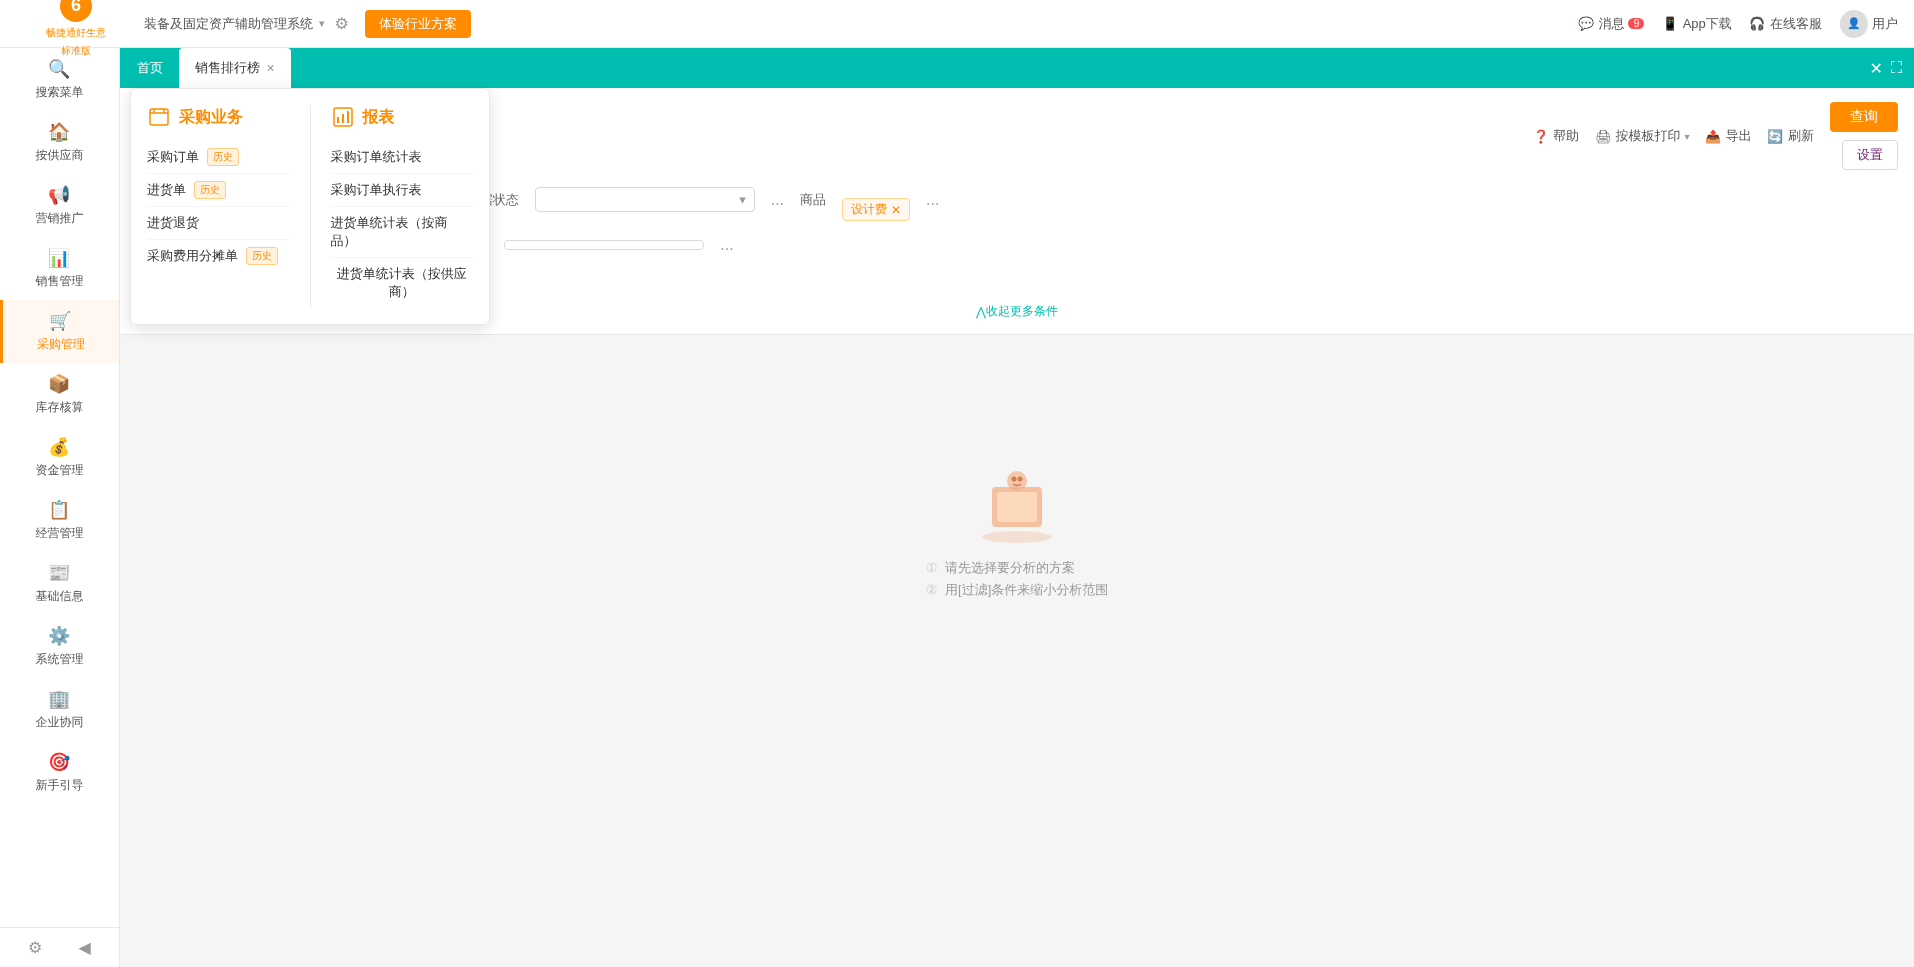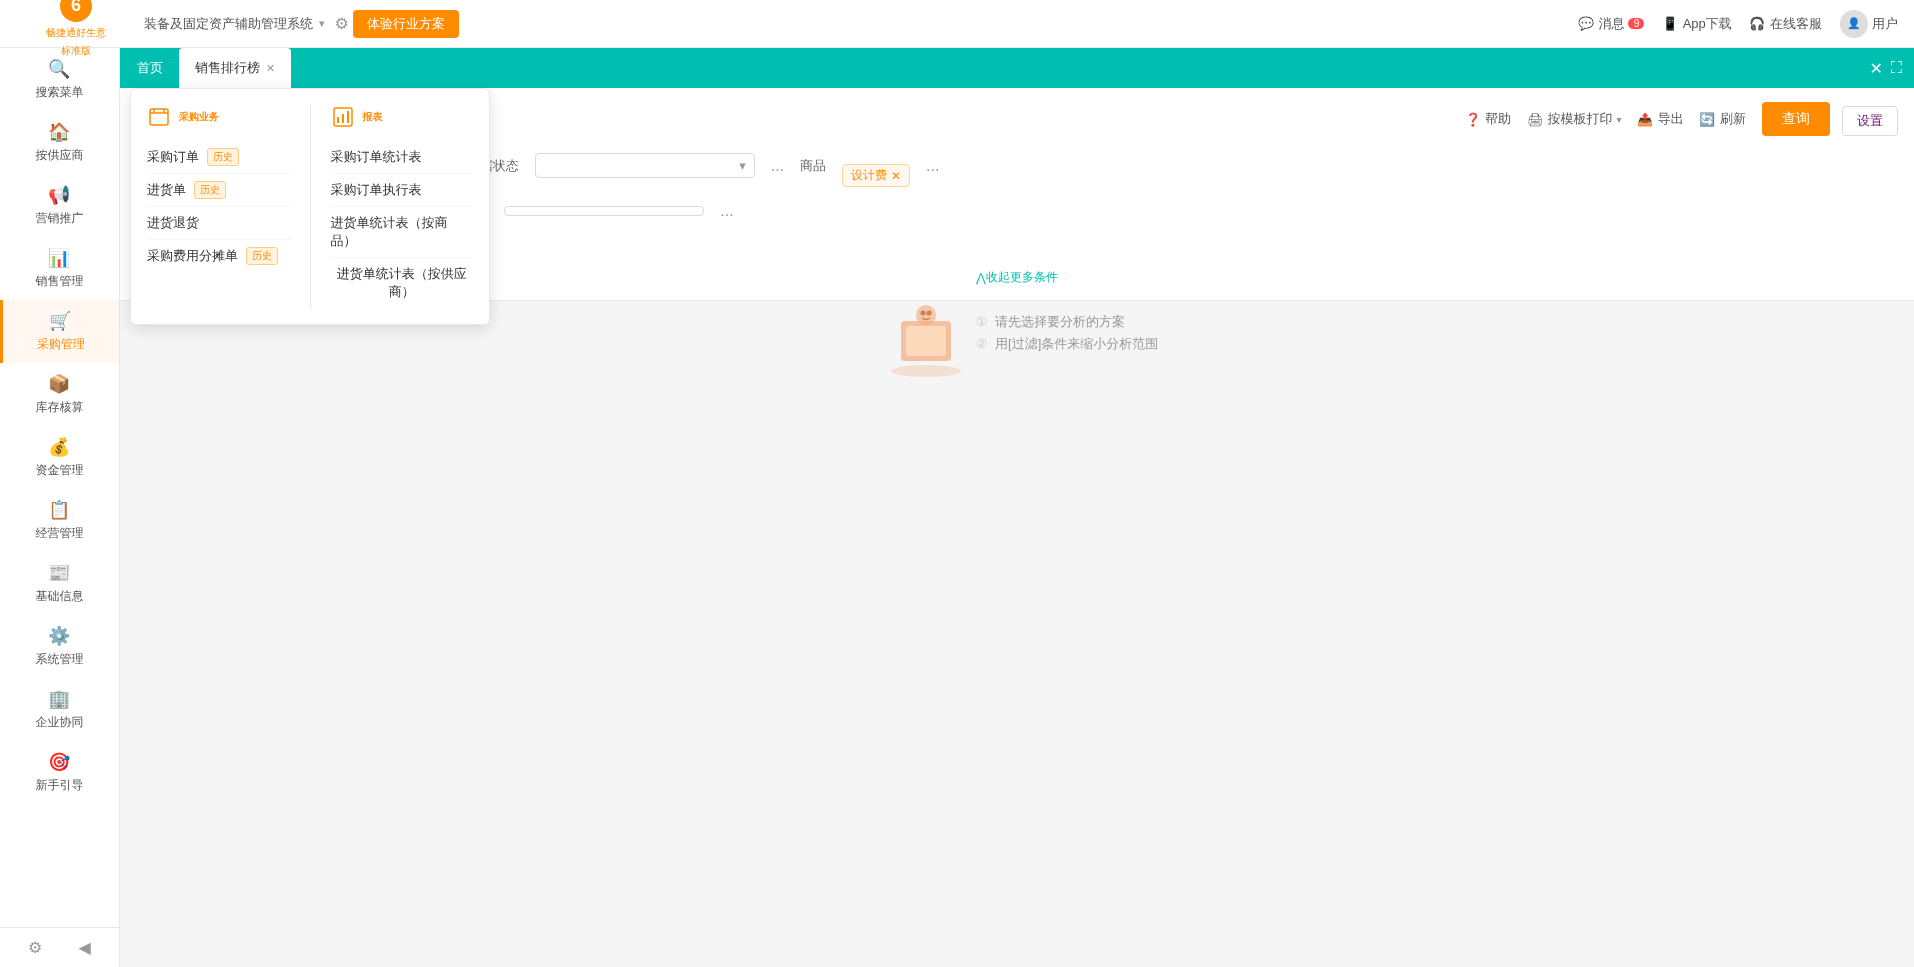--- a/index.html
+++ b/index.html
@@ -6,21 +6,21 @@
     body { font-family: 'Microsoft YaHei', 'PingFang SC', sans-serif; font-size: 13px; background: #f5f5f5; color: #333; width: 1914px; height: 967px; overflow: hidden; }
 
     
     .top-bar { height: 48px; background: #fff; display: flex; align-items: center; padding: 0 16px; border-bottom: 1px solid #e8e8e8; position: relative; z-index: 100; }
     .logo-area { width: 120px; display: flex; flex-direction: column; align-items: center; justify-content: center; }
     .logo-icon { width: 32px; height: 32px; background: #ff8c00; border-radius: 50%; display: flex; align-items: center; justify-content: center; color: #fff; font-size: 18px; font-weight: bold; }
     .logo-text { font-size: 10px; color: #ff8c00; margin-top: 4px; }
     .system-title { color: #555; font-size: 13px; margin-left: 8px; }
     .dropdown-arrow { color: #999; margin-left: 6px; font-size: 11px; cursor: pointer; }
     .settings-icon { margin-left: 10px; color: #999; cursor: pointer; font-size: 16px; }
-    .industry-btn { margin-left: 4px; background: #ff8c00; color: #fff; border: none; border-radius: 4px; padding: 5px 14px; font-size: 13px; cursor: pointer; }
+    .industry-btn { margin-left: 16px; background: #ff8c00; color: #fff; border: none; border-radius: 4px; padding: 5px 14px; font-size: 13px; cursor: pointer; }
     .top-right { margin-left: auto; display: flex; align-items: center; gap: 18px; color: #555; font-size: 13px; }
     .top-right-item { display: flex; align-items: center; gap: 4px; cursor: pointer; }
     .badge { background: #ff4d4f; color: #fff; border-radius: 10px; font-size: 10px; padding: 0 5px; min-width: 16px; text-align: center; }
     .avatar { width: 28px; height: 28px; background: #ddd; border-radius: 50%; display: flex; align-items: center; justify-content: center; font-size: 11px; color: #888; }
 
     
     .sidebar { width: 120px; background: #fff; height: calc(967px - 48px); position: fixed; left: 0; top: 48px; display: flex; flex-direction: column; border-right: 1px solid #e8e8e8; z-index: 50; }
     .sidebar-item { display: flex; flex-direction: column; align-items: center; justify-content: center; padding: 10px 0; cursor: pointer; color: #555; font-size: 12px; gap: 4px; }
     .sidebar-item.active { background: #fff7f0; color: #ff8c00; border-left: 3px solid #ff8c00; }
     .sidebar-item .s-icon { font-size: 18px; }
@@ -50,29 +50,29 @@
     .filter-dots { color: #999; font-size: 16px; cursor: pointer; }
     .toolbar-btn { display: flex; align-items: center; gap: 4px; color: #555; font-size: 13px; cursor: pointer; }
     .query-btn { background: #ff8c00; color: #fff; border: none; border-radius: 4px; padding: 6px 20px; font-size: 14px; cursor: pointer; }
     .setting-btn { background: #fff; color: #701a75; border: 1px solid #d9d9d9; border-radius: 4px; padding: 5px 14px; font-size: 13px; cursor: pointer; display: block; margin-top: 4px; }
     .collapse-btn { display: flex; align-items: center; justify-content: center; color: #00bfb0; font-size: 12px; cursor: pointer; padding: 6px 0; }
 
     
     .dropdown-menu { position: absolute; top: 88px; left: 130px; background: #fff; border: 1px solid #e8e8e8; border-radius: 6px; box-shadow: 0 4px 16px rgba(0,0,0,0.12); z-index: 200; width: 360px; padding: 16px; }
     .dropdown-columns { display: flex; gap: 20px; }
     .dropdown-col { flex: 1; }
-    .dropdown-col-header { display: flex; align-items: center; gap: 8px; font-size: 10px; color: #ff8c00; font-weight: bold; margin-bottom: 12px; }
+    .dropdown-col-header { display: flex; align-items: center; gap: 8px; font-size: 16px; color: #ff8c00; font-weight: bold; margin-bottom: 12px; }
     .dropdown-col-header .col-icon { width: 24px; height: 24px; }
     .dropdown-item { display: flex; align-items: center; gap: 8px; padding: 7px 0; font-size: 13px; color: #333; cursor: pointer; border-bottom: 1px solid #f5f5f5; }
     .dropdown-item:last-child { border-bottom: none; text-align: center; }
     .hist-badge { background: #fff3e0; color: #ff8c00; border: 1px solid #ffcc80; border-radius: 3px; font-size: 10px; padding: 1px 5px; }
     .divider-vertical { width: 1px; background: #e8e8e8; }
 
     
-    .empty-state { display: flex; flex-direction: row; justify-content: center; height: 400px; }
+    .empty-state { display: flex; flex-direction: column; align-items: center; justify-content: center; height: 400px; }
     .empty-text { color: #999; font-size: 13px; margin-top: 12px; }
     .empty-text p { margin-bottom: 4px; }
   </style>
 </head>
 <body>
 
 <div class="top-bar">
   <div class="logo-area">
     <div class="logo-icon">
       <span>6</span>
@@ -189,21 +189,21 @@
         <span style="font-size:10px; color:#999;">▾</span>
       </div>
       <div class="toolbar-btn">
         <span>📤</span>
         <span>导出</span>
       </div>
       <div class="toolbar-btn">
         <span>🔄</span>
         <span>刷新</span>
       </div>
-      <div style="display:flex; gap: 12px;">
+      <div style="display:flex; flex-direction: column; align-items: flex-end; gap: 4px;">
         <button class="query-btn">查询</button>
         <button class="setting-btn">设置</button>
       </div>
     </div>
 
     <div class="filter-row">
       <span class="filter-label">日期</span>
       <div style="display:flex; align-items:center; gap: 8px;">
         <span style="color:#999; font-size:12px;">近7天</span>
         <span style="color:#999; font-size:12px;">更多</span>

